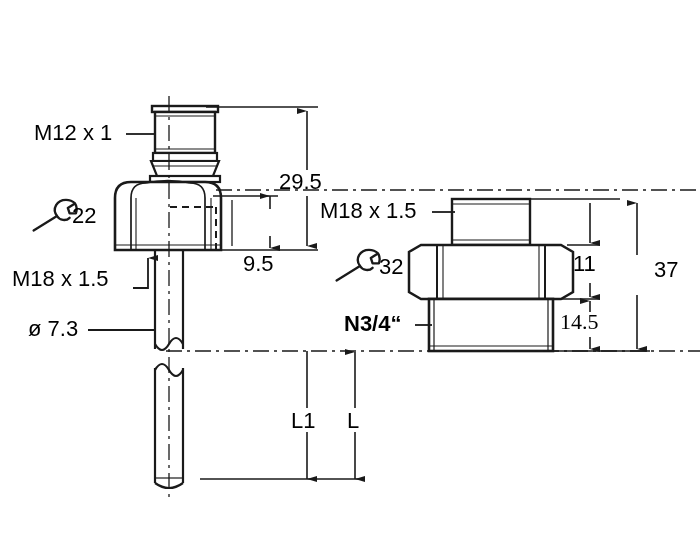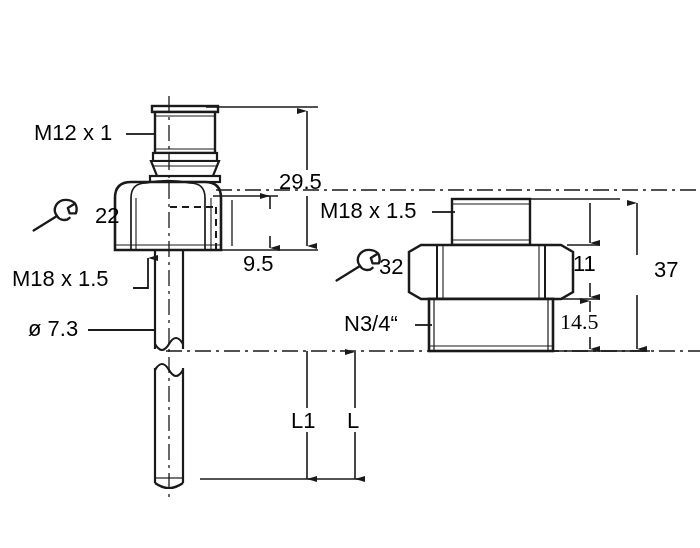--- a/index.html
+++ b/index.html
@@ -185,39 +185,39 @@
     </g>
 
     <g transform="translate(333,248) scale(0.90)">
       <path d="M4,36 L30,20 M30,20 C24,12 30,2 40,2 C45,2 48,4 50,6 L42,11 L44,17 L51,17 C52,14 52,9 50,6" fill="none" stroke="#1a1a1a" stroke-width="2.6" stroke-linecap="round" stroke-linejoin="round"></path>
       <path d="M30,20 C33,25 40,26 44,22" fill="none" stroke="#1a1a1a" stroke-width="2.6" stroke-linecap="round"></path>
     </g>
   </svg>
 
   <div class="lbl lbl-lg" style="left:34px; top:122px;">M12 x 1</div>
 
-  <div class="lbl lbl-lg" style="left:72px; top:205px;margin-left:23px;">22</div>
+  <div class="lbl lbl-lg" style="left:72px; top:205px;">22</div>
 
   <div class="lbl lbl-lg" style="left:12px; top:268px;">M18 x 1.5</div>
 
   <div class="lbl lbl-lg" style="left:28px; top:318px;">ø 7.3</div>
 
   <div class="lbl lbl-lg" style="left:279px; top:171px;">29.5</div>
 
   <div class="lbl lbl-lg" style="left:243px; top:211px;margin-top:42px;">9.5</div>
 
   <div class="lbl lbl-lg" style="left:291px; top:410px;">L1</div>
 
   <div class="lbl lbl-lg" style="left:347px; top:410px;">L</div>
 
   <div class="lbl lbl-lg" style="left:320px; top:200px;">M18 x 1.5</div>
 
   <div class="lbl lbl-lg" style="left:379px; top:256px;">32</div>
 
-  <div class="lbl lbl-lg" style="left:344px; top:313px;">N3/4“</div>
+  <div class="lbl lbl-lg" style="left:344px; top:313px;font-weight:bold;">N3/4“</div>
 
   <div class="lbl lbl-lg" style="left:573px; top:253px;">11</div>
 
   <div class="lbl lbl-lg" style="left:560px; top:311px;font-family:Liberation Serif, serif;">14.5</div>
 
   <div class="lbl lbl-lg" style="left:654px; top:259px;">37</div>
 
 </div>
 
 </body></html>

